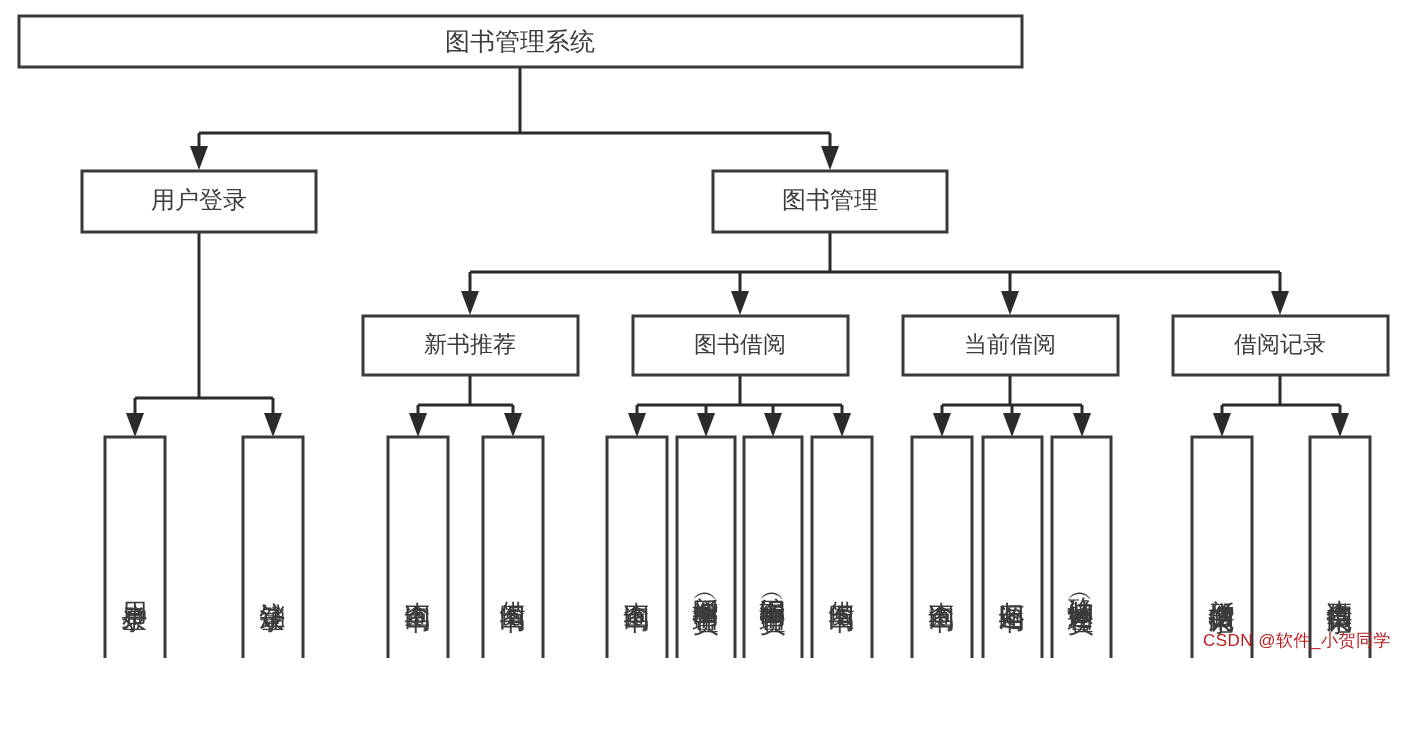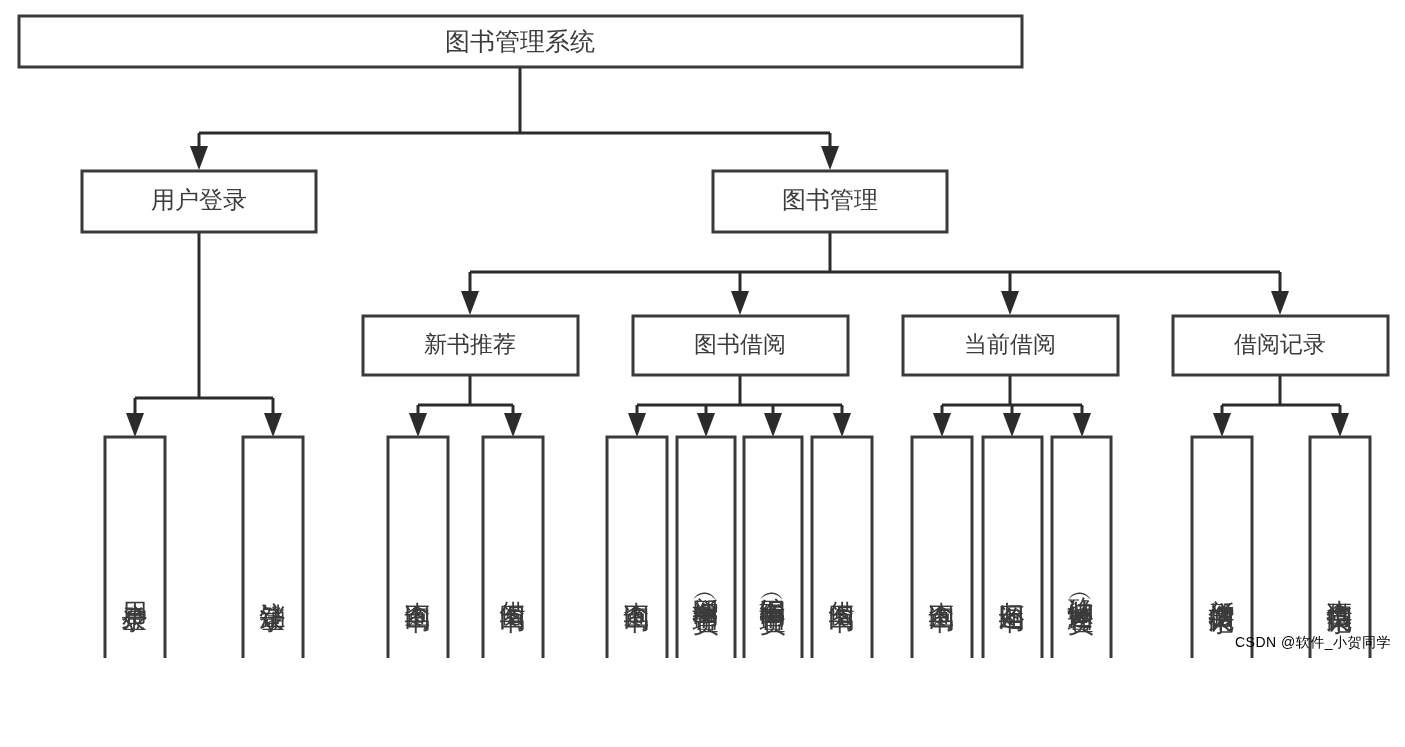--- a/index.html
+++ b/index.html
@@ -53,22 +53,22 @@
     writing-mode: vertical-rl;
     text-orientation: upright;
     text-anchor: middle;
     letter-spacing: 2px;
   }
   .watermark {
     position: absolute;
     right: 14px;
     bottom: 6px;
     font-family: "Liberation Sans", "DejaVu Sans", sans-serif;
-    font-size: 14px;
-    color: #000000;
+    font-size: 17px;
+    color: #b91c1c;
     white-space: nowrap;
     letter-spacing: 0.5px;
   }
 </style>
 </head>
 <body>
 
 <div id="stage">
 
   <svg id="diagram" viewBox="0 0 1405 747">

